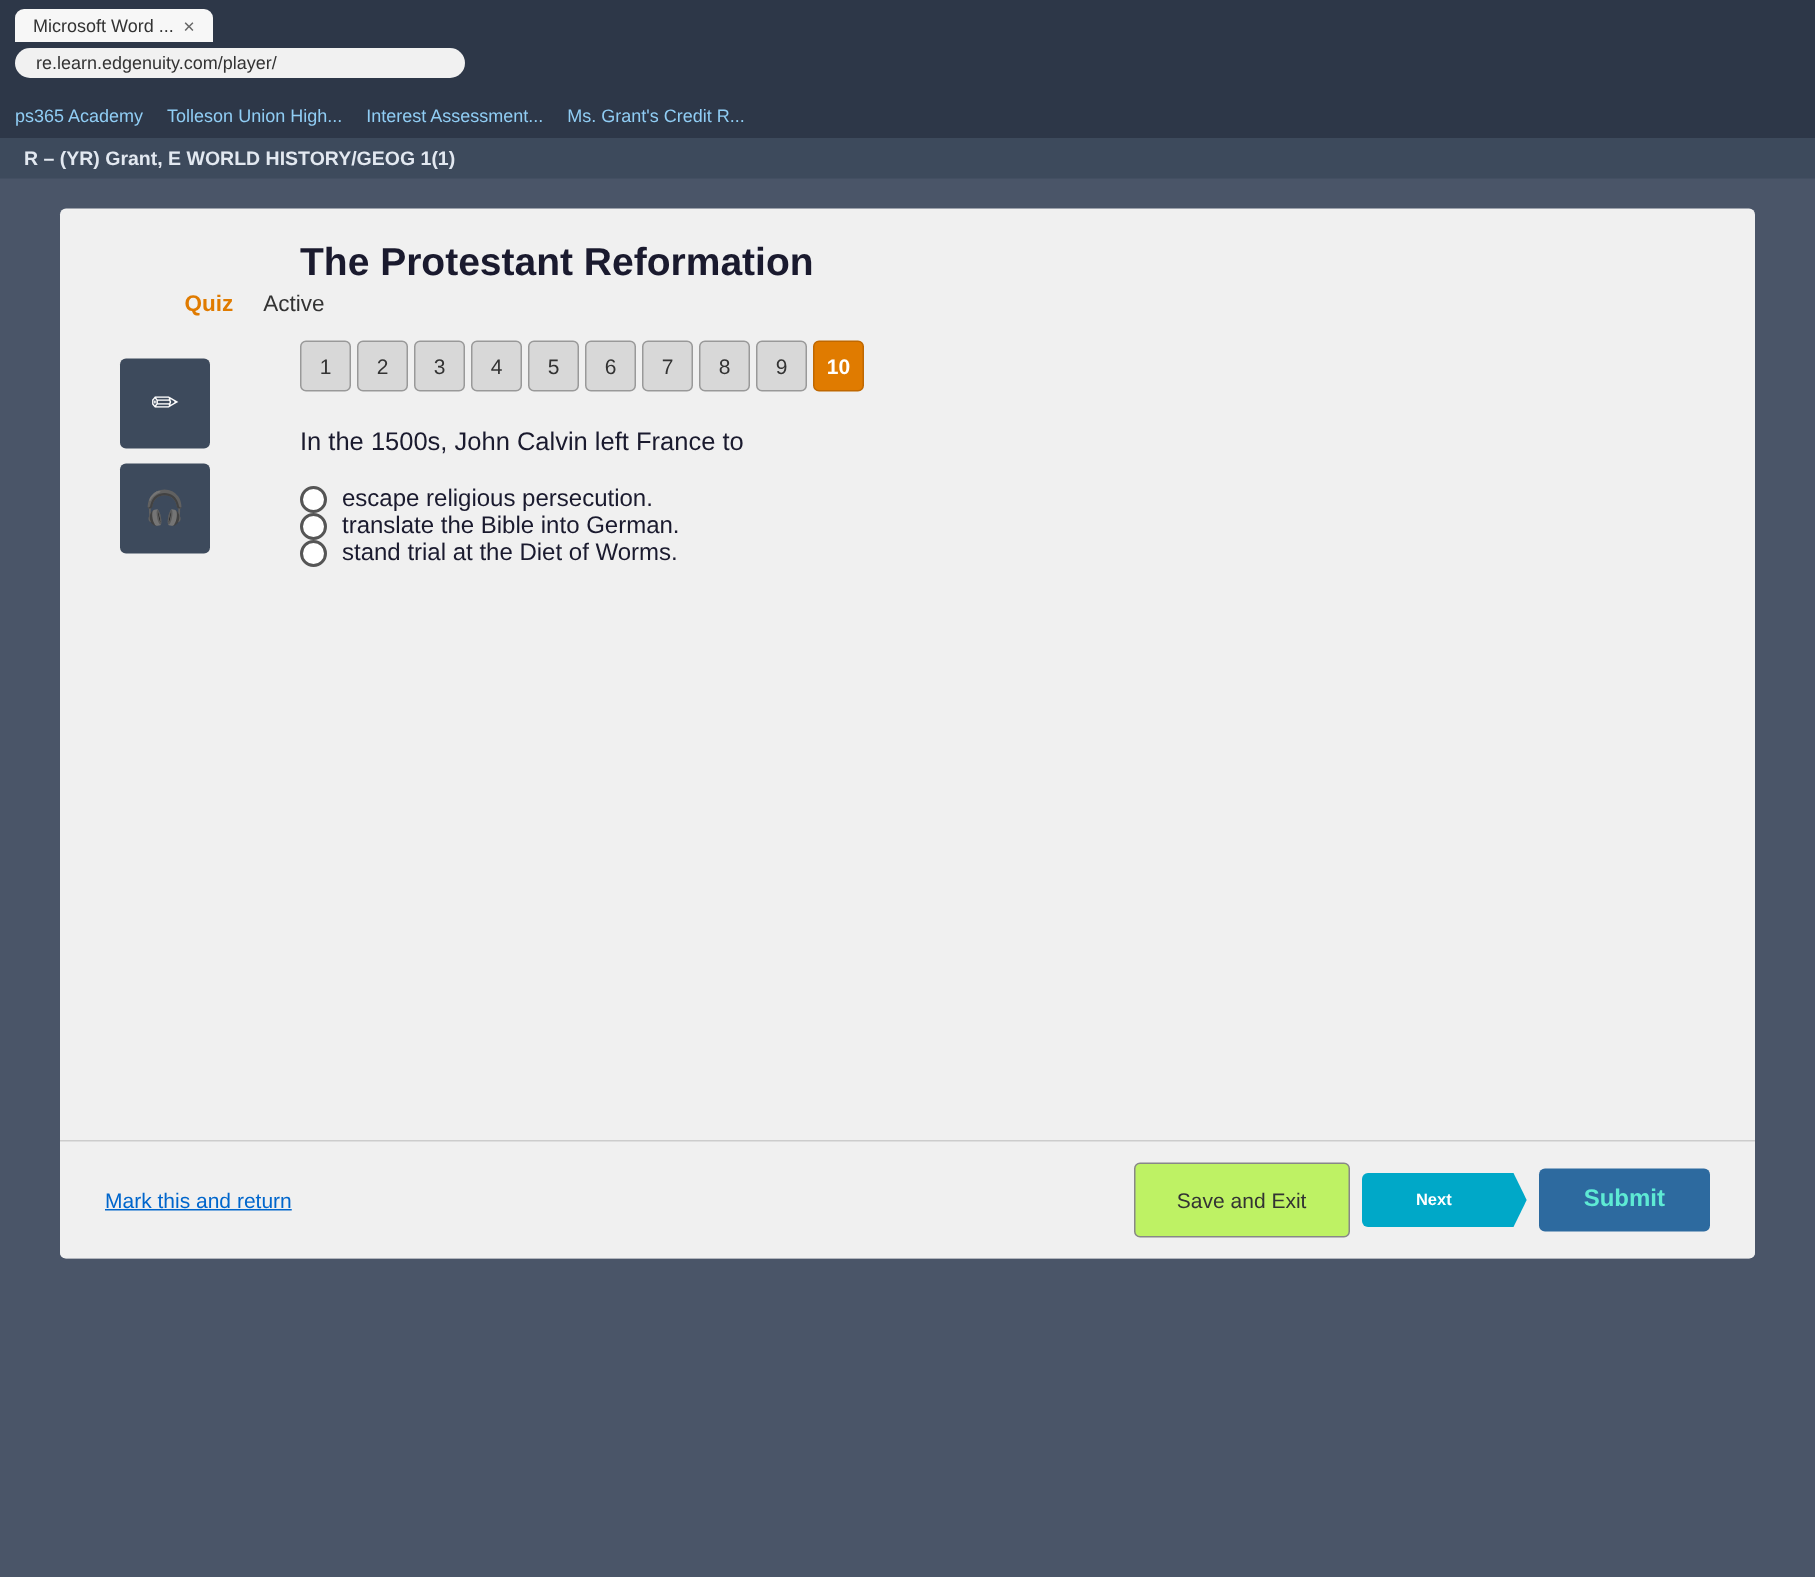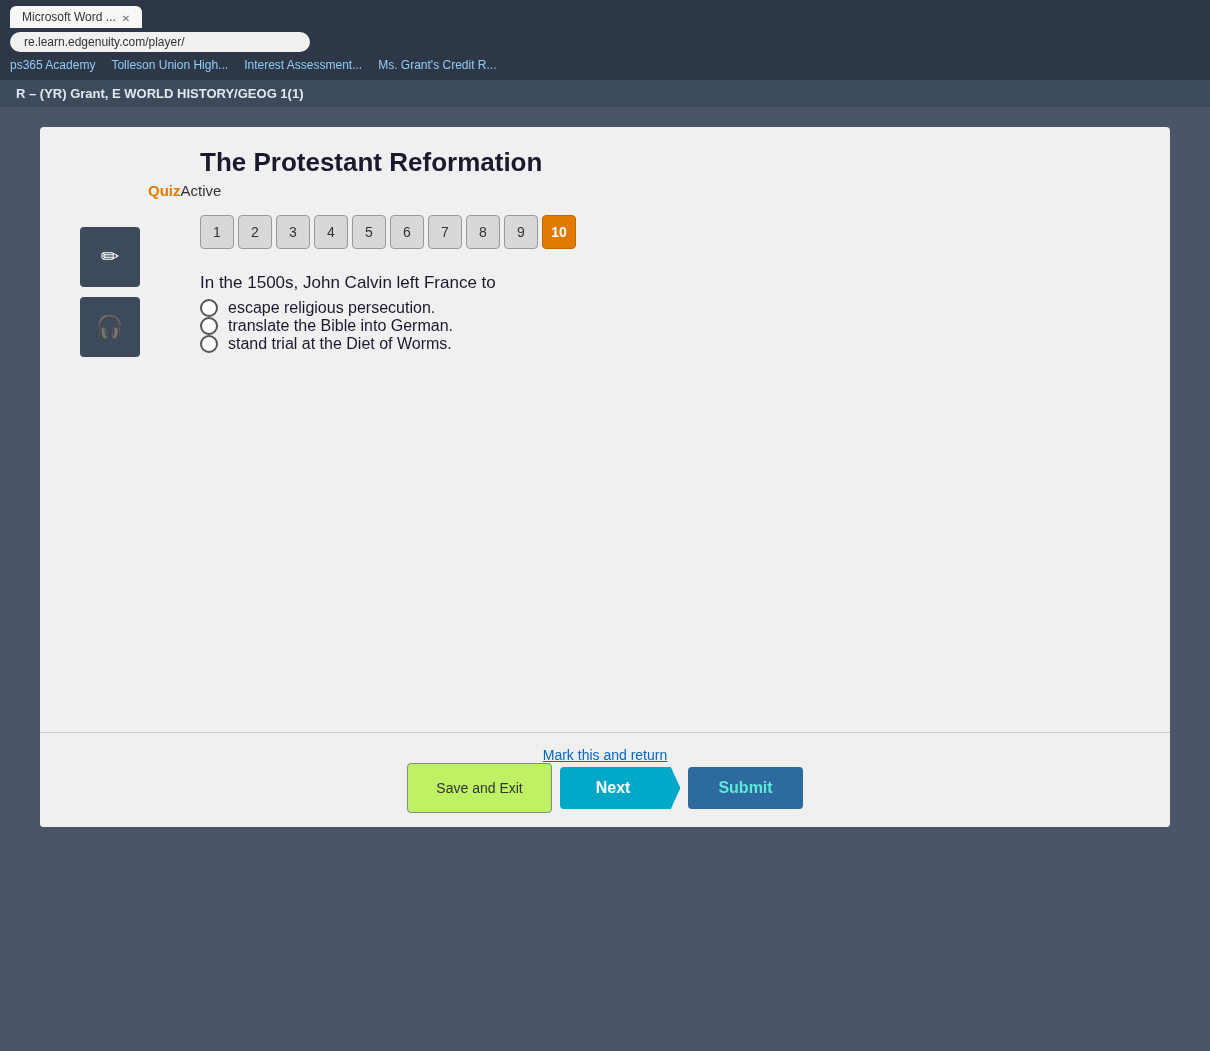--- a/index.html
+++ b/index.html
@@ -38,21 +38,21 @@
     .close-tab {
       font-size: 10px;
       color: #666;
     }
     .address-bar {
       background: #f1f1f1;
       border-radius: 20px;
       padding: 3px 14px;
       font-size: 12px;
       color: #333;
-      margin-bottom: 4px;
+      margin-bottom: 16px;
       display: inline-block;
       min-width: 300px;
     }
     .bookmarks-bar {
       display: flex;
       gap: 16px;
       font-size: 12px;
       color: #ccc;
       padding: 2px 0 4px;
     }
@@ -89,21 +89,22 @@
     .quiz-title {
       font-size: 26px;
       font-weight: bold;
       color: #1a1a2e;
       padding: 20px 30px 4px 160px;
     }
 
     .quiz-meta {
       display: flex;
       align-items: center;
-      padding: 0 30px 10px 108px;
+      gap: 20px;
+      padding: 0 30px 10px 83px;
     }
     .quiz-label {
       font-size: 15px;
       font-weight: bold;
       color: #e07b00;
     }
     .quiz-status {
       font-size: 15px;
       color: #333;
     }
@@ -161,21 +162,21 @@
     }
 
     
     .question-content {
       padding: 10px 40px 20px 160px;
     }
 
     .question-text {
       font-size: 17px;
       color: #1a1a2e;
-      margin-bottom: 6px;
+      margin-bottom: 19px;
       font-weight: 400;
     }
 
     .answer-options {
       display: flex;
       flex-direction: column;
     }
 
     .answer-option {
       display: flex;
@@ -199,21 +200,20 @@
       position: absolute;
       bottom: 0;
       left: 0;
       right: 0;
       background: #f0f0f0;
       border-top: 1px solid #ccc;
       padding: 14px 30px;
       display: flex;
       align-items: center;
       justify-content: space-between;
-      flex-direction: column;
     }
 
     .mark-return-link {
       color: #0066cc;
       text-decoration: underline;
       font-size: 14px;
       cursor: pointer;
     }
 
     .bottom-right-buttons {
@@ -230,21 +230,21 @@
       font-size: 14px;
       color: #333;
       cursor: pointer;
     }
 
     .btn-next {
       background: #00a8c8;
       border: none;
       border-radius: 4px;
       padding: 12px 36px;
-      font-size: 16px;
+      font-size: 11px;
       color: white;
       font-weight: bold;
       cursor: pointer;
       clip-path: polygon(0 0, 92% 0, 100% 50%, 92% 100%, 0 100%);
       padding-right: 50px;
     }
 
     .btn-submit {
       background: #2d6a9f;
       border: none;

